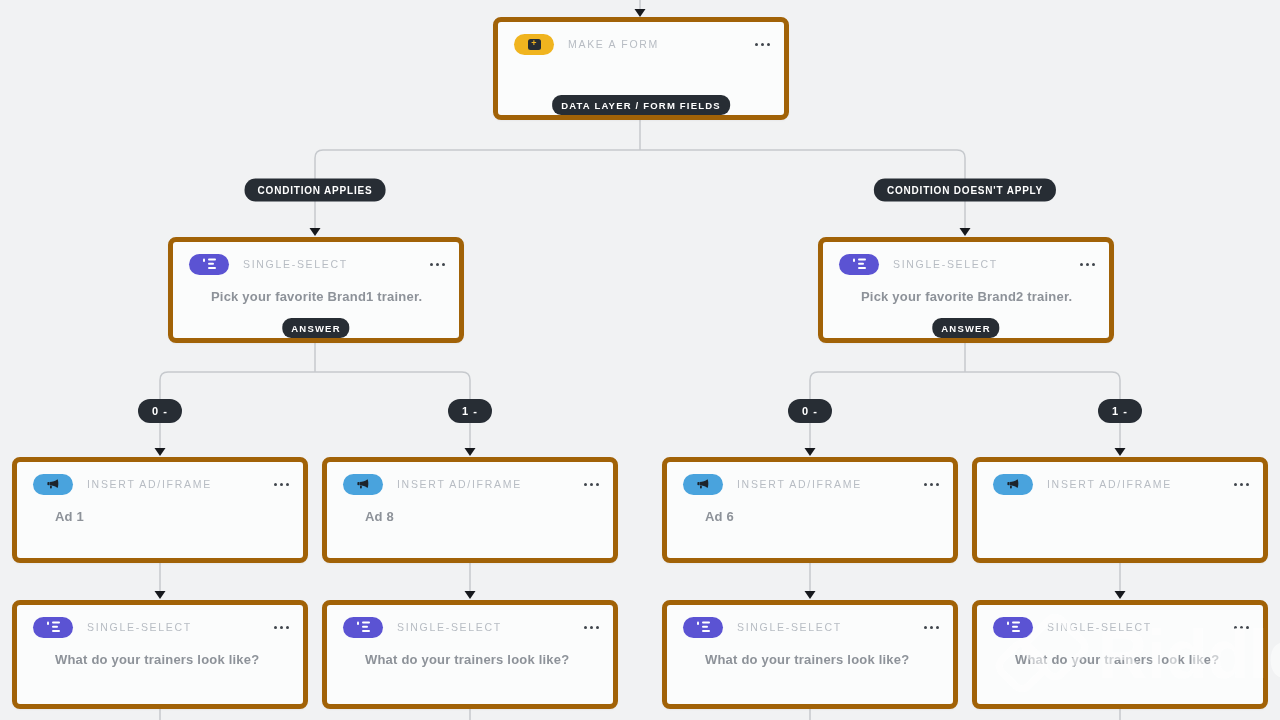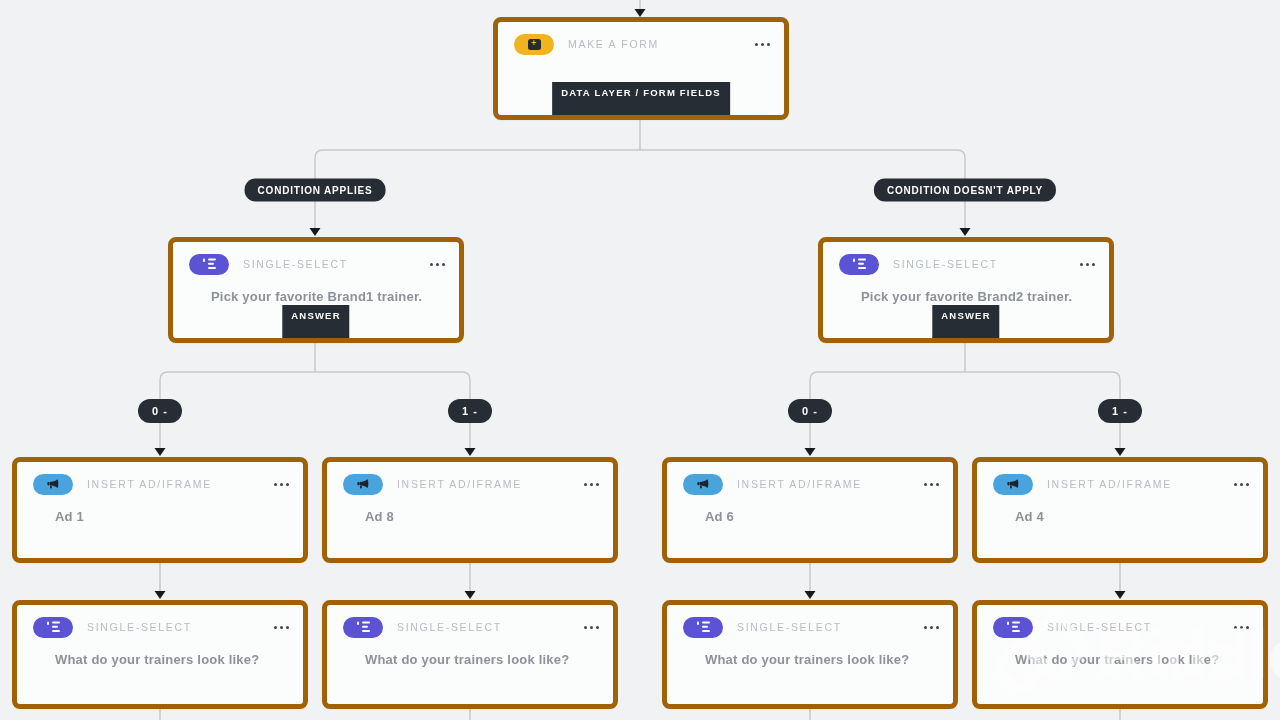--- a/index.html
+++ b/index.html
@@ -32,23 +32,23 @@
     white-space:nowrap;overflow:hidden;
   }
   .dots{display:flex;gap:3px;align-items:center;flex:0 0 auto;padding:4px 0;}
   .dots i{width:3px;height:3px;border-radius:50%;background:#3f454c;display:block;}
   .node-body{
     position:absolute;left:38px;top:46px;right:14px;
     font-size:13px;color:#8d9299;letter-spacing:.2px;line-height:17px;font-weight:bold;
   }
   .rect-badge{
     position:absolute;bottom:0;left:50%;transform:translateX(-50%);
-    background:#272d34;color:#fff;border-radius:0;
+    background:#272d34;color:#fff;border-radius:9px;
     font-size:9.5px;font-weight:700;letter-spacing:1.2px;
-    padding:5px 9px 17px 9px;white-space:nowrap;z-index:3;cursor:pointer;
+    padding:5px 9px 4px 9px;white-space:nowrap;z-index:3;cursor:pointer;
   }
   
   .formicon{width:13px;height:11px;background:#262c33;border-radius:2.5px;position:relative;}
   .formicon::before{
     content:"+";position:absolute;left:50%;top:50%;transform:translate(-50%,-52%);
     color:#f0b41f;font-size:9px;font-weight:700;line-height:1;
   }
 
   
   .cond-badge{
@@ -252,21 +252,20 @@
             <rect x="4" y="7.6" width="1.8" height="3" rx="0.8"></rect>
           </svg>
       </span>
       <span class="node-title">INSERT AD/IFRAME</span>
       <span class="dots">
           <i></i>
           <i></i>
           <i></i>
         </span>
     </div>
-    <div class="node-body">Ad 4</div>
   </div>
 
   <div class="node" style="left:12px;top:600px;height:109px">
     <div class="node-head">
       <span class="pill purple">
         <svg width="15" height="12" viewBox="0 0 15 12" fill="#fff">
             <rect x="1" y="0.5" width="2" height="3.5" rx="1"></rect>
             <rect x="6" y="0.5" width="8" height="2" rx="1"></rect>
             <rect x="6" y="4.75" width="6" height="2" rx="1"></rect>
             <rect x="6" y="9" width="8" height="2" rx="1"></rect>

